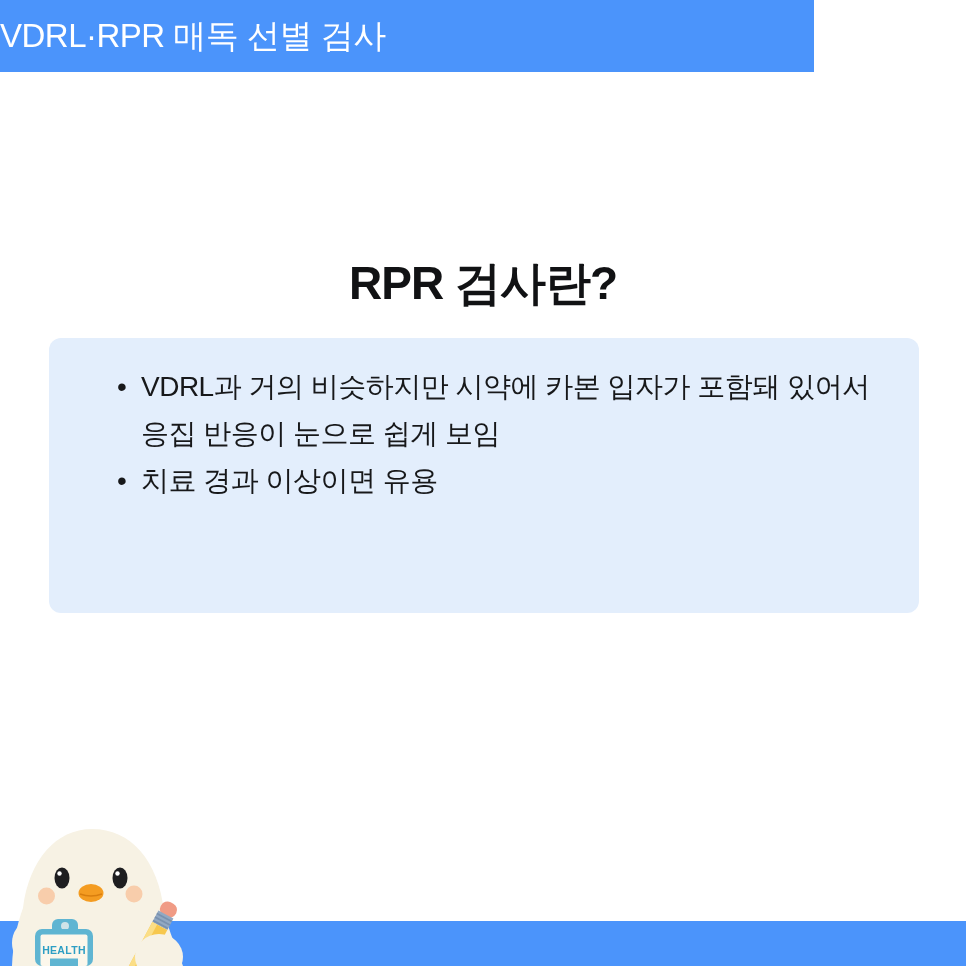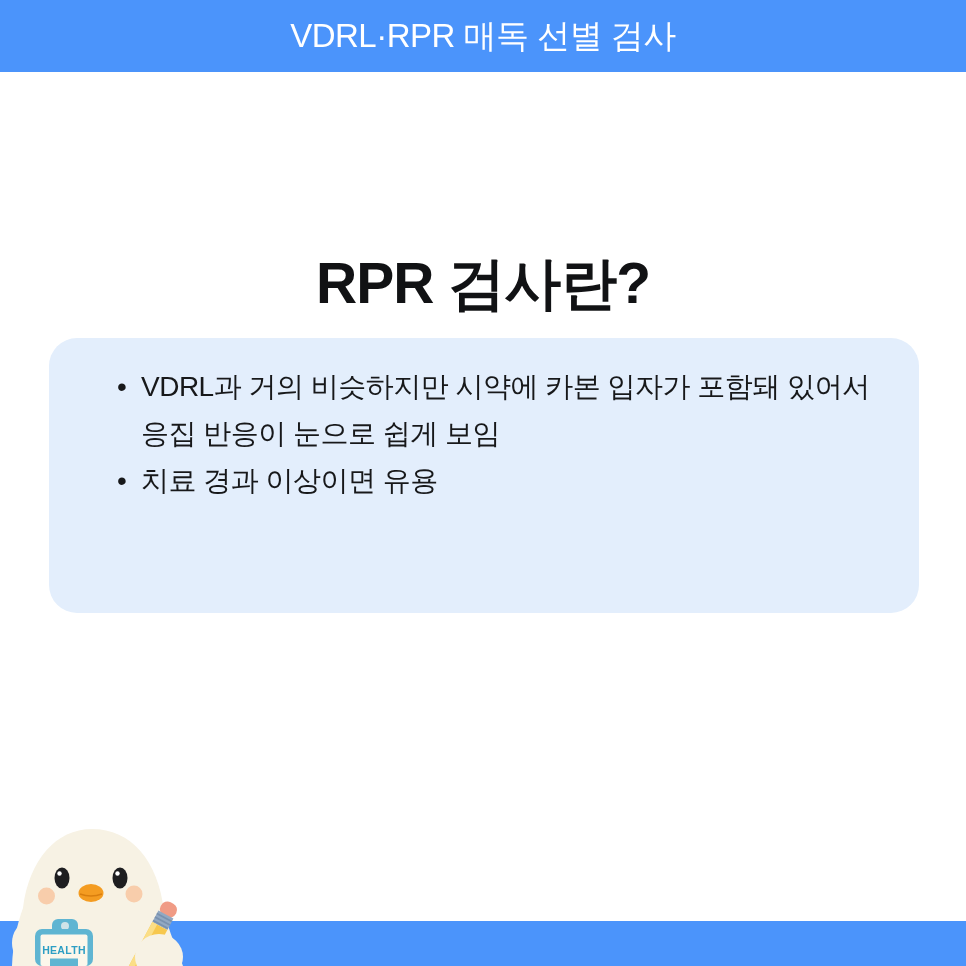--- a/index.html
+++ b/index.html
@@ -7,51 +7,51 @@
   body {
     position: relative;
     background: #ffffff;
     font-family: "Liberation Sans", "DejaVu Sans", sans-serif;
     overflow: hidden;
   }
   
   .top-banner {
     position: absolute;
     top: 0; left: 0;
-    width: 966px; height: 72px;
+    width: 814px; height: 72px;
     background: #4B94FB;
     display: flex;
     align-items: center;
-    justify-content: center;
+    justify-content: flex-start;
   }
   .top-banner .banner-title {
     color: #ffffff;
     font-size: 33px;
     font-weight: 400;
     letter-spacing: -0.5px;
   }
   
   .page-heading {
     position: absolute;
     top: 254px; left: 0;
     width: 966px;
     text-align: center;
     color: #111214;
-    font-size: 57px;
+    font-size: 46px;
     line-height: 58px;
     font-weight: 800;
     letter-spacing: -1px;
   }
   
   .info-box {
     position: absolute;
     top: 338px; left: 49px;
     width: 870px; min-height: 275px;
     background: #E3EEFC;
-    border-radius: 28px;
+    border-radius: 12px;
     padding: 25px 40px 15px 0;
   }
   .info-box ul {
     list-style: none;
     padding-left: 68px;
   }
   .info-box li {
     position: relative;
     padding-left: 24px;
     color: #17181A;

